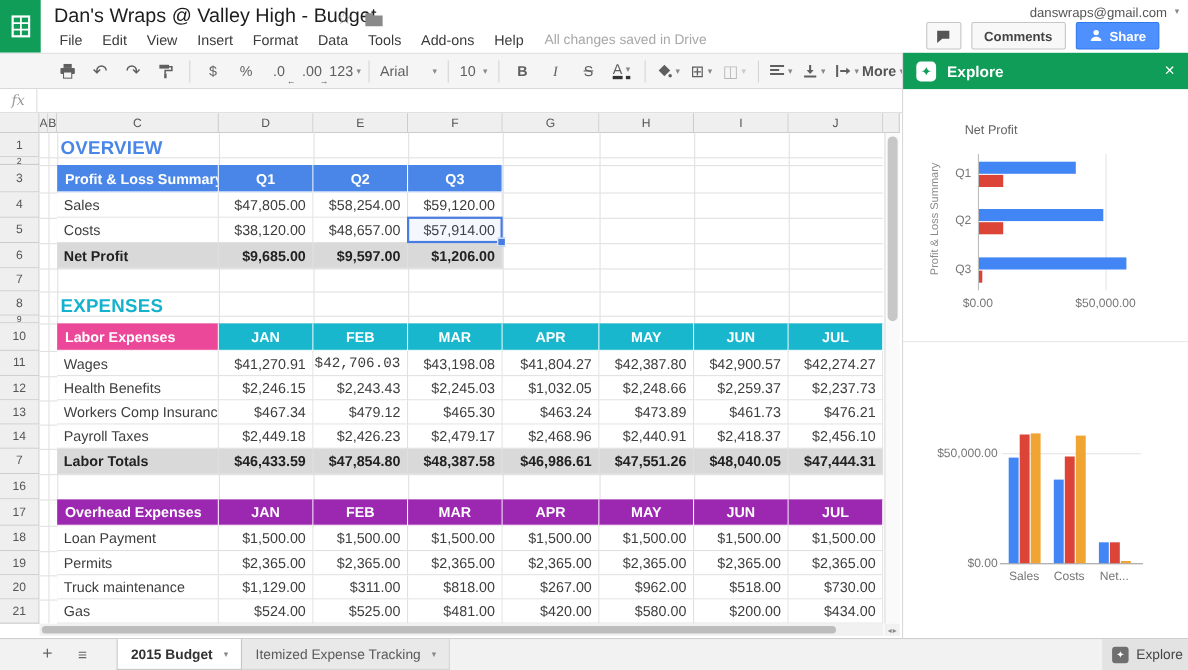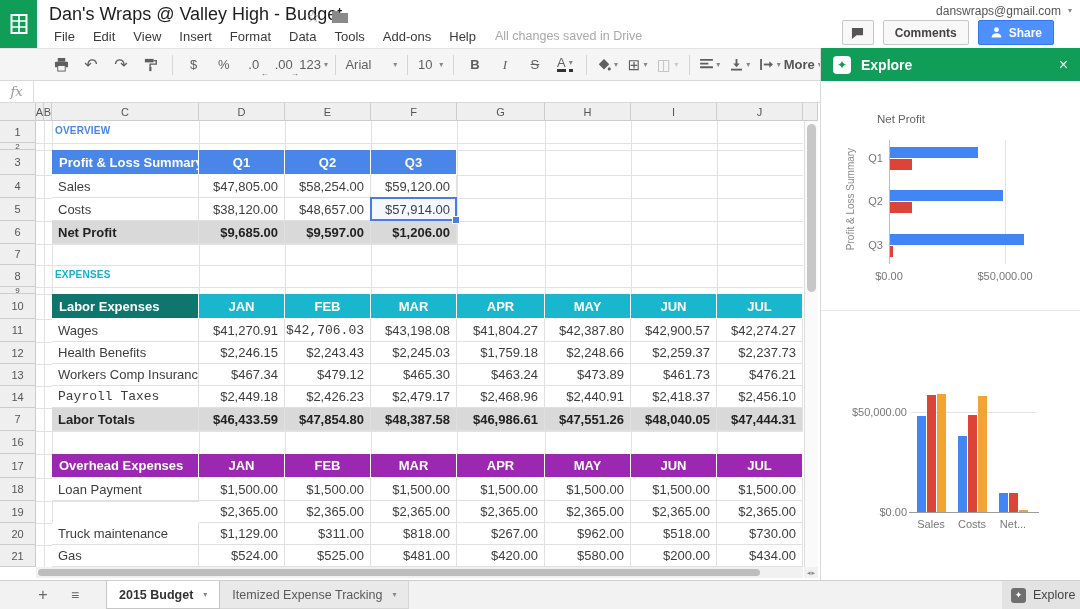--- a/index.html
+++ b/index.html
@@ -37,21 +37,21 @@
   
   .hdrcell{position:absolute;background:#efefef;border-right:1px solid #ccc;border-bottom:1px solid #ccc;box-sizing:border-box;font-size:11px;color:#555;display:flex;align-items:center;justify-content:center;overflow:hidden;}
   #gridarea{position:absolute;left:36px;top:121px;width:767px;height:446px;background:#fff;overflow:hidden;}
   .gline{position:absolute;background:#e2e2e2;}
   .cell{position:absolute;box-sizing:border-box;font-size:13px;display:flex;align-items:center;overflow:hidden;white-space:nowrap;}
   .cell.num{justify-content:flex-end;padding-right:6px;color:#3d3d3d;background:#fff;border-right:1px solid #e0e0e0;border-bottom:1px solid #e0e0e0;}
   .cell.lbl{padding-left:6px;color:#3d3d3d;background:#fff;border-right:1px solid #e0e0e0;border-bottom:1px solid #e0e0e0;}
   .cell.thead{color:#fff;font-weight:bold;justify-content:center;border-right:1px solid #fff;border-bottom:1px solid #fff;}
   .cell.thead.first{justify-content:flex-start;padding-left:7px;}
   .cell.total{background:#d9d9d9;font-weight:bold;color:#222;}
-  .sectionlabel{position:absolute;font-size:10px;font-weight:bold;letter-spacing:.2px;}
+  .sectionlabel{position:absolute;font-size:17px;font-weight:bold;letter-spacing:.2px;}
   #selcell{position:absolute;border:2px solid #4a7de2;background:rgba(74,125,226,0.06);box-sizing:border-box;}
   #selhandle{position:absolute;width:6px;height:6px;background:#4a7de2;border:1px solid #fff;box-sizing:content-box;}
   
   #vscroll{position:absolute;left:804px;top:121px;width:14px;height:446px;background:#fafafa;border-left:1px solid #ddd;box-sizing:border-box;}
   #vthumb{position:absolute;left:2px;top:3px;width:9px;height:168px;background:#c7c7c7;border-radius:5px;}
   #hscroll{position:absolute;left:36px;top:567px;width:767px;height:11px;background:#f1f1f1;}
   #hthumb{position:absolute;left:2px;top:2px;width:722px;height:7px;background:#bdbdbd;border-radius:4px;}
   #scrollcorner{position:absolute;left:804px;top:567px;width:14px;height:11px;background:#f1f1f1;font-size:7px;color:#888;display:flex;align-items:center;justify-content:center;gap:1px;}
   
   #explore-panel{position:absolute;left:820px;top:48px;width:260px;height:561px;background:#fff;border-left:1px solid #d9d9d9;box-sizing:border-box;}
@@ -314,53 +314,53 @@
       <div class="cell num" style="left:249px;top:54px;width:86px;height:23px;">$58,254.00</div>
       <div class="cell num" style="left:335px;top:54px;width:86px;height:23px;">$59,120.00</div>
       <div class="cell lbl" style="left:16px;top:77px;width:147px;height:23px;">Costs</div>
       <div class="cell num" style="left:163px;top:77px;width:86px;height:23px;">$38,120.00</div>
       <div class="cell num" style="left:249px;top:77px;width:86px;height:23px;">$48,657.00</div>
       <div class="cell num" style="left:335px;top:77px;width:86px;height:23px;">$57,914.00</div>
       <div class="cell lbl total" style="left:16px;top:100px;width:147px;height:23px;">Net Profit</div>
       <div class="cell num total" style="left:163px;top:100px;width:86px;height:23px;">$9,685.00</div>
       <div class="cell num total" style="left:249px;top:100px;width:86px;height:23px;">$9,597.00</div>
       <div class="cell num total" style="left:335px;top:100px;width:86px;height:23px;">$1,206.00</div>
-      <div class="cell thead first" style="left:16px;top:173px;width:147px;height:25px;background:#0f766e;">Labor Expenses</div>
+      <div class="cell thead first" style="left:16px;top:173px;width:147px;height:25px;background:#ec4899;">Labor Expenses</div>
       <div class="cell thead" style="left:163px;top:173px;width:86px;height:25px;background:#18b7ce;">JAN</div>
       <div class="cell thead" style="left:249px;top:173px;width:86px;height:25px;background:#18b7ce;">FEB</div>
       <div class="cell thead" style="left:335px;top:173px;width:86px;height:25px;background:#18b7ce;">MAR</div>
       <div class="cell thead" style="left:421px;top:173px;width:88px;height:25px;background:#18b7ce;">APR</div>
       <div class="cell thead" style="left:509px;top:173px;width:86px;height:25px;background:#18b7ce;">MAY</div>
       <div class="cell thead" style="left:595px;top:173px;width:86px;height:25px;background:#18b7ce;">JUN</div>
       <div class="cell thead" style="left:681px;top:173px;width:86px;height:25px;background:#18b7ce;">JUL</div>
       <div class="cell lbl" style="left:16px;top:198px;width:147px;height:23px;">Wages</div>
       <div class="cell num" style="left:163px;top:198px;width:86px;height:23px;">$41,270.91</div>
       <div class="cell num" style="left:249px;top:198px;width:86px;height:23px;font-family:Liberation Mono, monospace;">$42,706.03</div>
       <div class="cell num" style="left:335px;top:198px;width:86px;height:23px;">$43,198.08</div>
       <div class="cell num" style="left:421px;top:198px;width:88px;height:23px;">$41,804.27</div>
       <div class="cell num" style="left:509px;top:198px;width:86px;height:23px;">$42,387.80</div>
       <div class="cell num" style="left:595px;top:198px;width:86px;height:23px;">$42,900.57</div>
       <div class="cell num" style="left:681px;top:198px;width:86px;height:23px;">$42,274.27</div>
       <div class="cell lbl" style="left:16px;top:221px;width:147px;height:22px;">Health Benefits</div>
       <div class="cell num" style="left:163px;top:221px;width:86px;height:22px;">$2,246.15</div>
       <div class="cell num" style="left:249px;top:221px;width:86px;height:22px;">$2,243.43</div>
       <div class="cell num" style="left:335px;top:221px;width:86px;height:22px;">$2,245.03</div>
-      <div class="cell num" style="left:421px;top:221px;width:88px;height:22px;">$1,759.18</div>
+      <div class="cell num" style="left:421px;top:221px;width:88px;height:22px;">$1,032.05</div>
       <div class="cell num" style="left:509px;top:221px;width:86px;height:22px;">$2,248.66</div>
       <div class="cell num" style="left:595px;top:221px;width:86px;height:22px;">$2,259.37</div>
       <div class="cell num" style="left:681px;top:221px;width:86px;height:22px;">$2,237.73</div>
       <div class="cell lbl" style="left:16px;top:243px;width:147px;height:22px;">Workers Comp Insurance</div>
       <div class="cell num" style="left:163px;top:243px;width:86px;height:22px;">$467.34</div>
       <div class="cell num" style="left:249px;top:243px;width:86px;height:22px;">$479.12</div>
       <div class="cell num" style="left:335px;top:243px;width:86px;height:22px;">$465.30</div>
       <div class="cell num" style="left:421px;top:243px;width:88px;height:22px;">$463.24</div>
       <div class="cell num" style="left:509px;top:243px;width:86px;height:22px;">$473.89</div>
       <div class="cell num" style="left:595px;top:243px;width:86px;height:22px;">$461.73</div>
       <div class="cell num" style="left:681px;top:243px;width:86px;height:22px;">$476.21</div>
-      <div class="cell lbl" style="left:16px;top:265px;width:147px;height:22px;font-family:Liberation Mono, monospace;">Payroll Taxes</div>
+      <div class="cell lbl" style="left:16px;top:265px;width:147px;height:22px;">Payroll Taxes</div>
       <div class="cell num" style="left:163px;top:265px;width:86px;height:22px;">$2,449.18</div>
       <div class="cell num" style="left:249px;top:265px;width:86px;height:22px;">$2,426.23</div>
       <div class="cell num" style="left:335px;top:265px;width:86px;height:22px;">$2,479.17</div>
       <div class="cell num" style="left:421px;top:265px;width:88px;height:22px;">$2,468.96</div>
       <div class="cell num" style="left:509px;top:265px;width:86px;height:22px;">$2,440.91</div>
       <div class="cell num" style="left:595px;top:265px;width:86px;height:22px;">$2,418.37</div>
       <div class="cell num" style="left:681px;top:265px;width:86px;height:22px;">$2,456.10</div>
       <div class="cell lbl total" style="left:16px;top:287px;width:147px;height:23px;">Labor Totals</div>
       <div class="cell num total" style="left:163px;top:287px;width:86px;height:23px;">$46,433.59</div>
       <div class="cell num total" style="left:249px;top:287px;width:86px;height:23px;">$47,854.80</div>
@@ -378,20 +378,21 @@
       <div class="cell thead" style="left:595px;top:333px;width:86px;height:24px;background:#9c27b0;">JUN</div>
       <div class="cell thead" style="left:681px;top:333px;width:86px;height:24px;background:#9c27b0;">JUL</div>
       <div class="cell lbl" style="left:16px;top:357px;width:147px;height:23px;">Loan Payment</div>
       <div class="cell num" style="left:163px;top:357px;width:86px;height:23px;">$1,500.00</div>
       <div class="cell num" style="left:249px;top:357px;width:86px;height:23px;">$1,500.00</div>
       <div class="cell num" style="left:335px;top:357px;width:86px;height:23px;">$1,500.00</div>
       <div class="cell num" style="left:421px;top:357px;width:88px;height:23px;">$1,500.00</div>
       <div class="cell num" style="left:509px;top:357px;width:86px;height:23px;">$1,500.00</div>
       <div class="cell num" style="left:595px;top:357px;width:86px;height:23px;">$1,500.00</div>
       <div class="cell num" style="left:681px;top:357px;width:86px;height:23px;">$1,500.00</div>
+      <div class="cell lbl" style="left:16px;top:380px;width:147px;height:22px;">Permits</div>
       <div class="cell num" style="left:163px;top:380px;width:86px;height:22px;">$2,365.00</div>
       <div class="cell num" style="left:249px;top:380px;width:86px;height:22px;">$2,365.00</div>
       <div class="cell num" style="left:335px;top:380px;width:86px;height:22px;">$2,365.00</div>
       <div class="cell num" style="left:421px;top:380px;width:88px;height:22px;">$2,365.00</div>
       <div class="cell num" style="left:509px;top:380px;width:86px;height:22px;">$2,365.00</div>
       <div class="cell num" style="left:595px;top:380px;width:86px;height:22px;">$2,365.00</div>
       <div class="cell num" style="left:681px;top:380px;width:86px;height:22px;">$2,365.00</div>
       <div class="cell lbl" style="left:16px;top:402px;width:147px;height:22px;">Truck maintenance</div>
       <div class="cell num" style="left:163px;top:402px;width:86px;height:22px;">$1,129.00</div>
       <div class="cell num" style="left:249px;top:402px;width:86px;height:22px;">$311.00</div>

